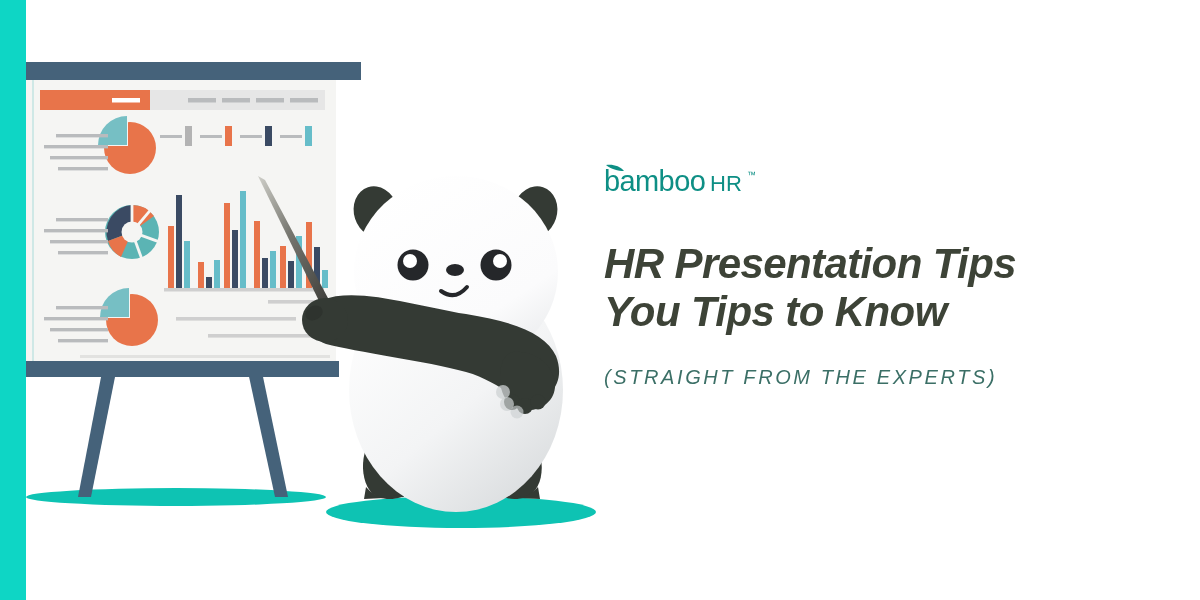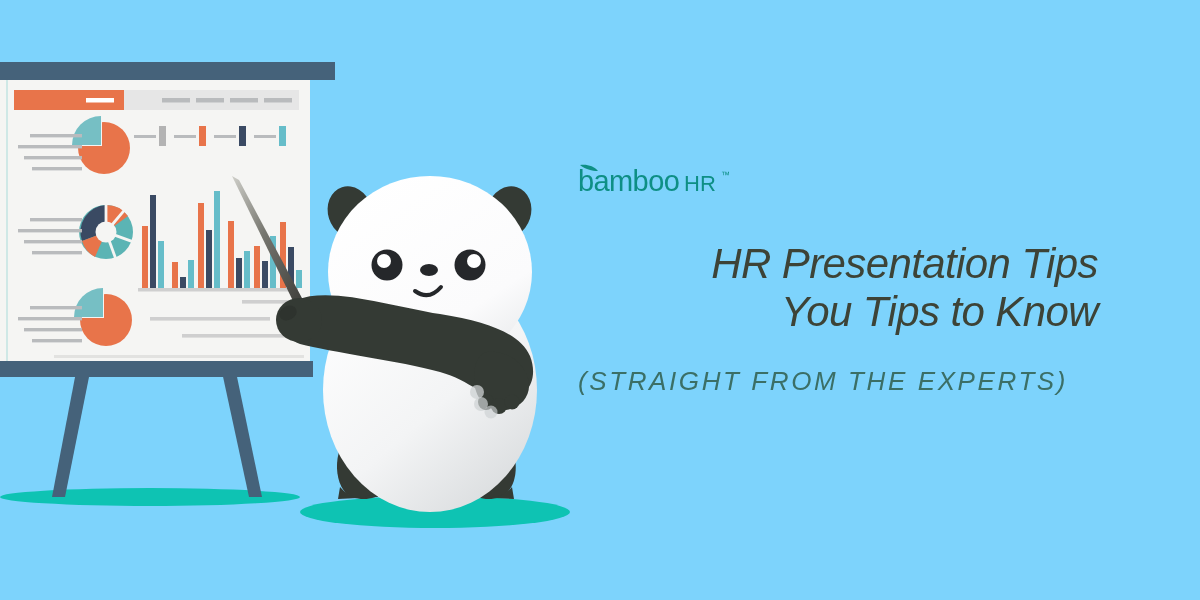--- a/index.html
+++ b/index.html
@@ -2,38 +2,37 @@
 <html><head>
 <meta charset="utf-8">
 <style>
   * { margin:0; padding:0; box-sizing:border-box; }
   html,body { width:1200px; height:600px; overflow:hidden; }
   body {
     font-family:"Liberation Sans", sans-serif;
     background:#0ed6c5;
     position:relative;
   }
-  #stage { position:absolute; inset:0; background:#7dd3fc; }
+  #stage { position:absolute; inset:0; background:#ffffff;margin-left:26px; }
 
   
   .brand-logo {
     position:absolute; left:578px; top:160px;
     width:190px; height:40px;
   }
   .headline {
     position:absolute; left:578px; top:240px; width:520px;
-    font-size:42px; line-height:48px; font-weight:normal;
+    font-size:42px; line-height:48px; font-weight:bold;
     font-style:italic; color:#3d4337;
     letter-spacing:-0.6px;
-    text-align:right;
   }
   .headline .l2 { display:block; }
   .subhead {
     position:absolute; left:578px; top:366px; width:560px;
-    font-size:26px; font-style:italic; color:#3b6f66;
+    font-size:20px; font-style:italic; color:#3b6f66;
     letter-spacing:2.6px; font-weight:300;
   }
 
   
   svg.art { position:absolute; left:0; top:0; }
 </style>
 </head>
 <body>
 
 <div id="stage">

